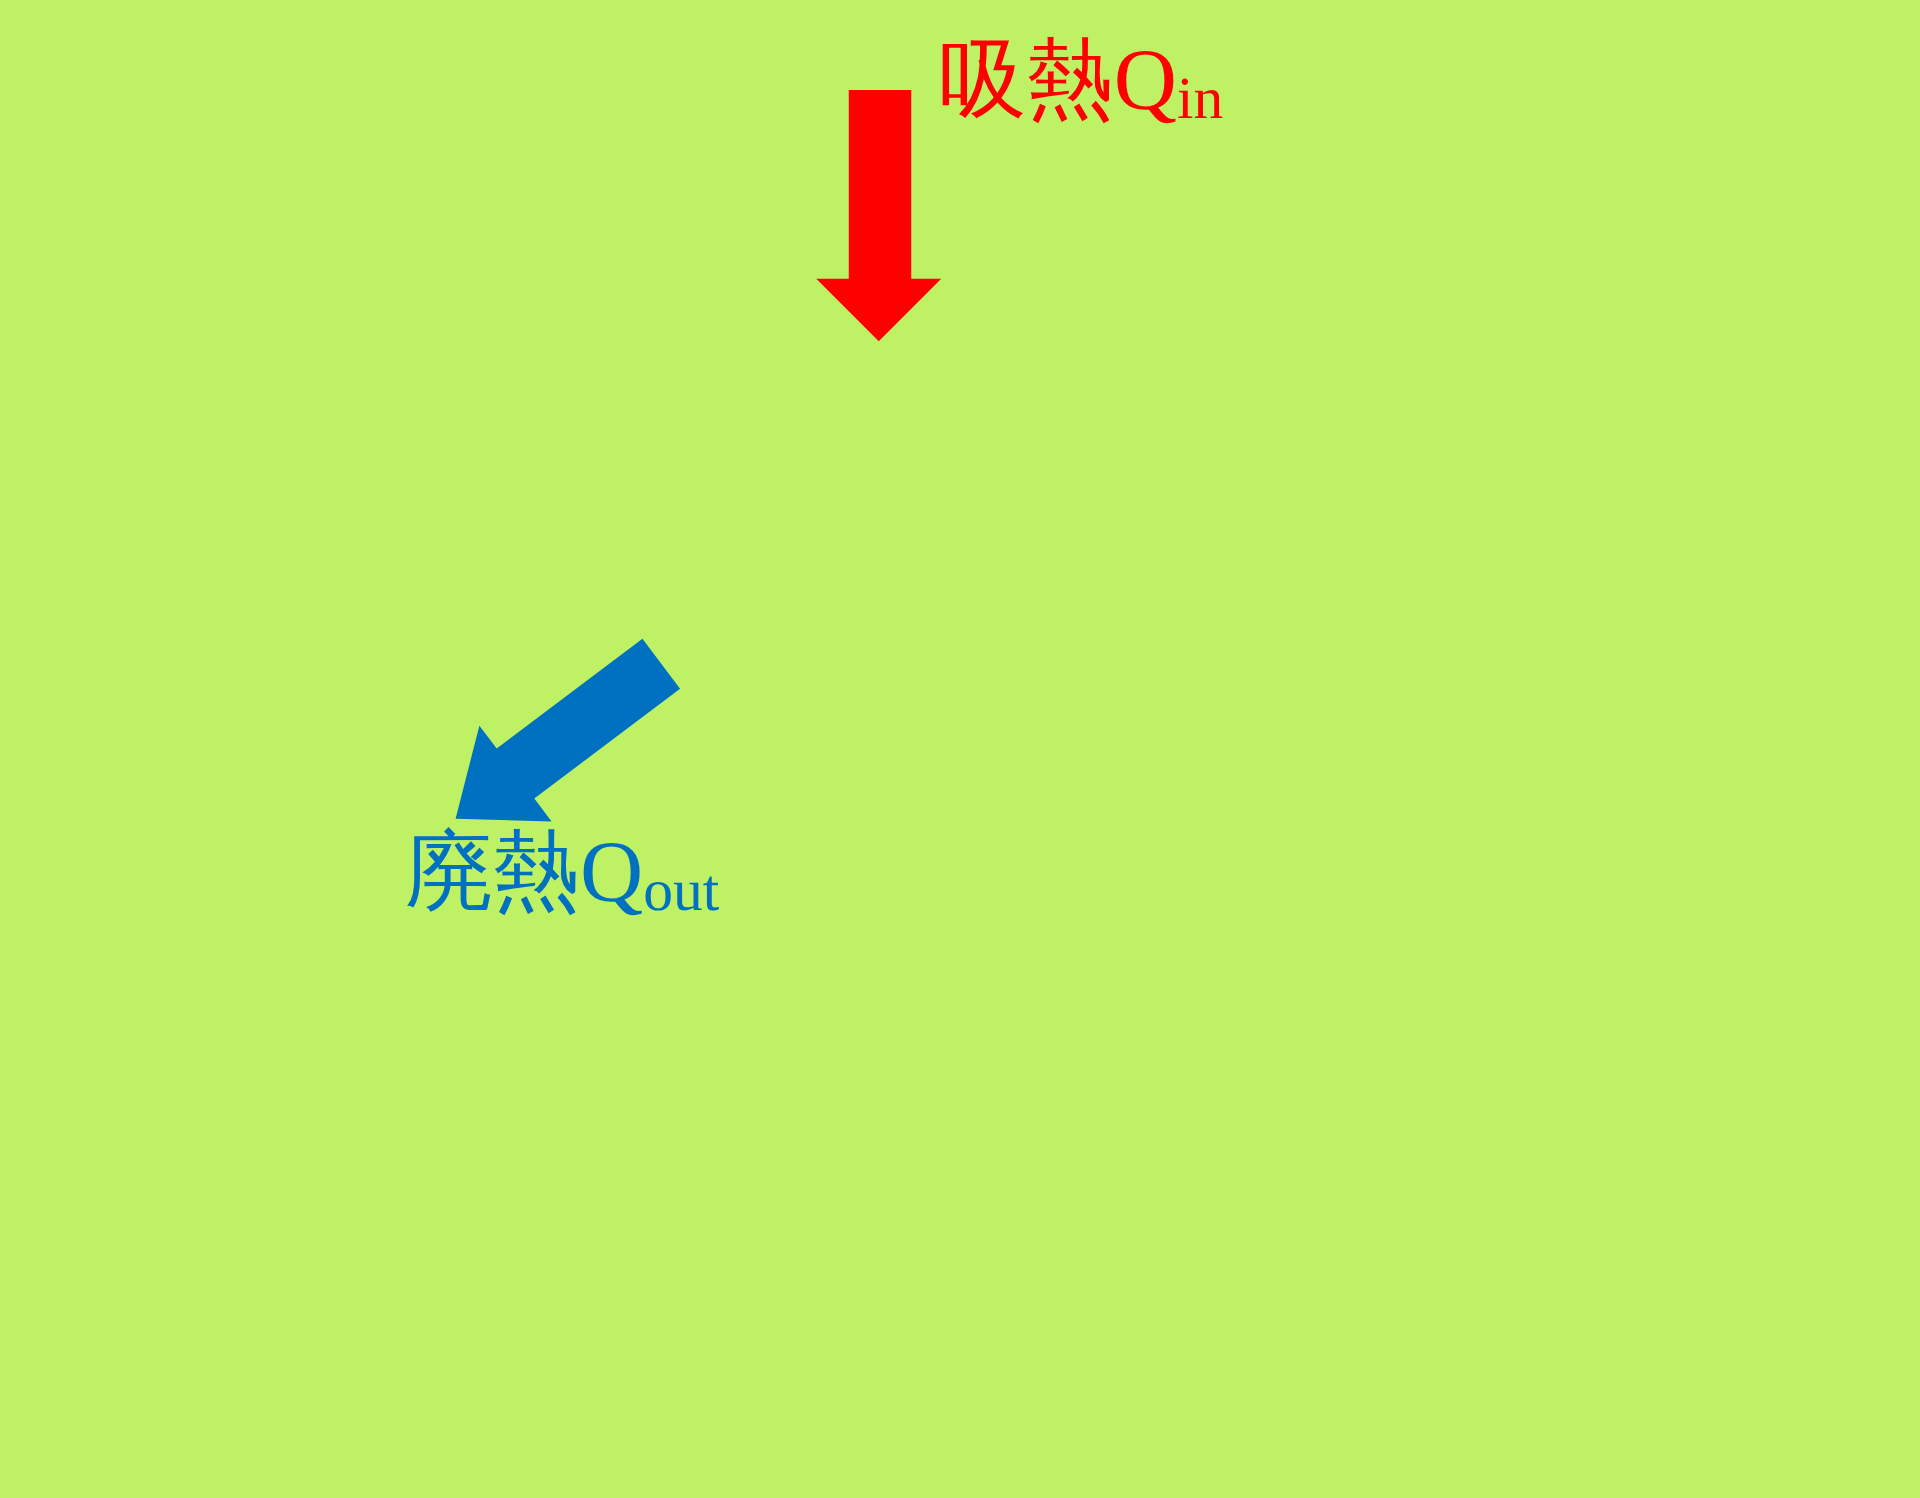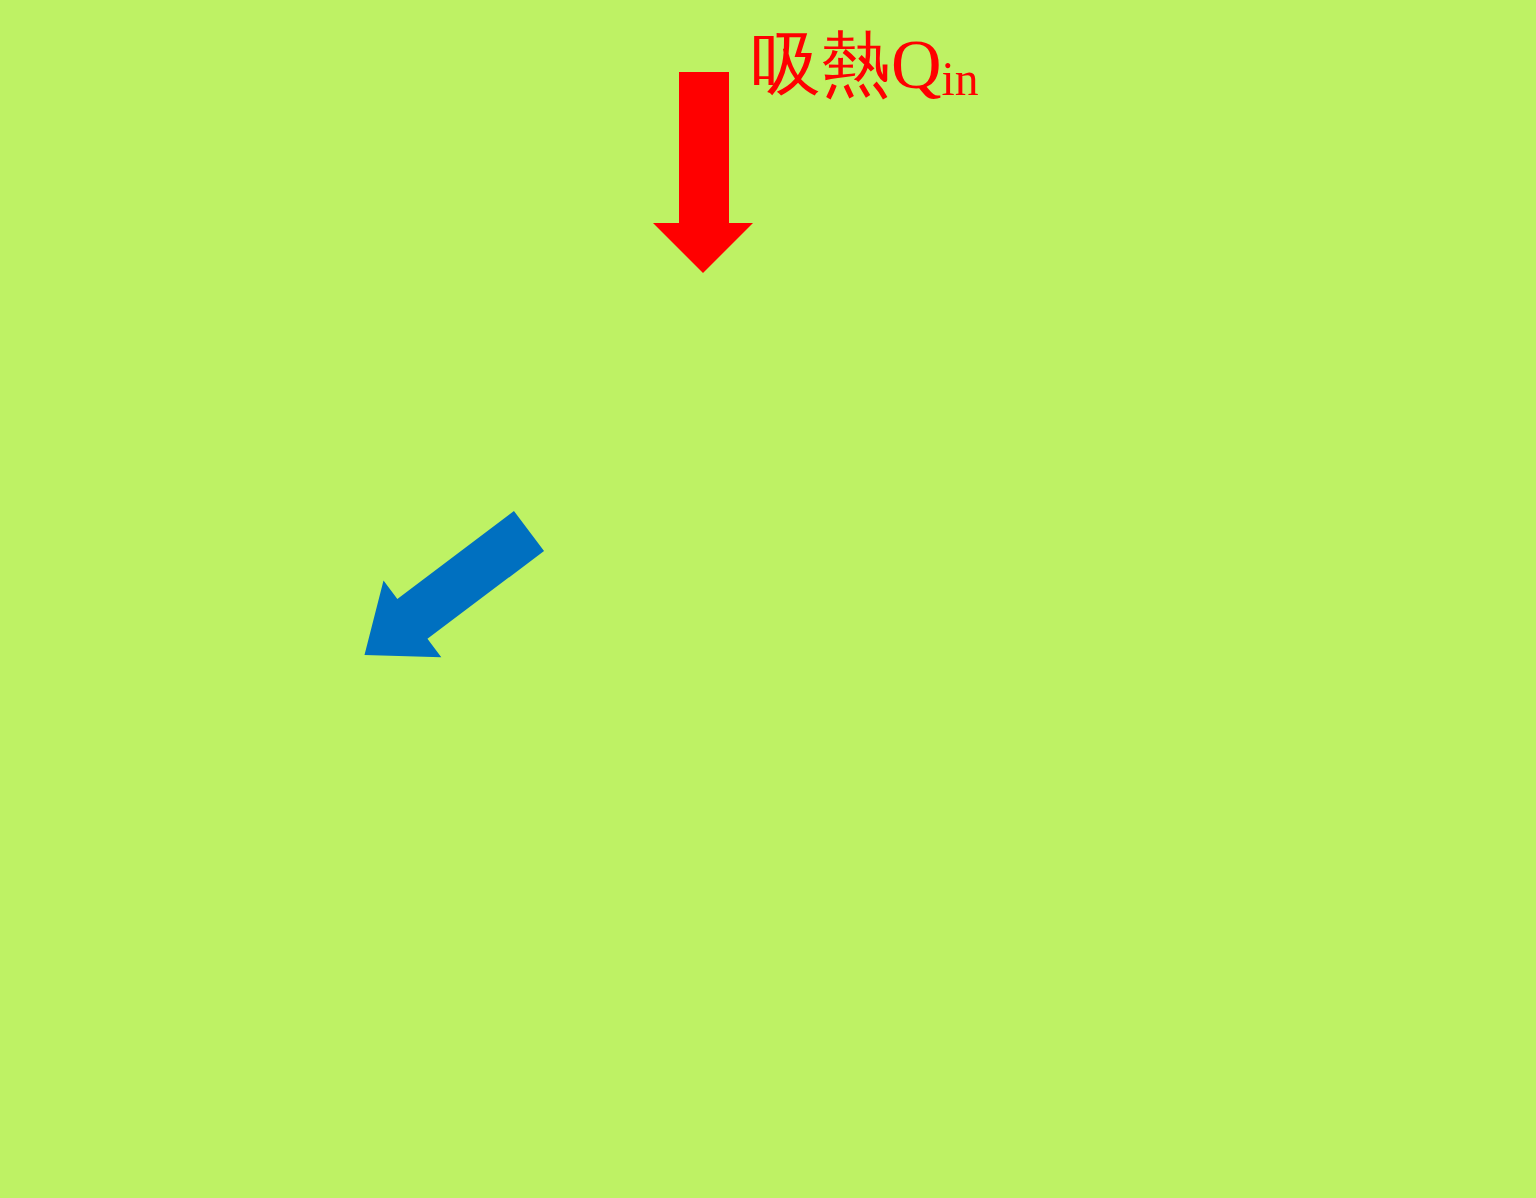--- a/index.html
+++ b/index.html
@@ -57,14 +57,17 @@
 
     <g transform="translate(529,531) rotate(143)">
       <polygon points="0,-25 146,-25 146,-48 206,0 146,48 146,25 0,25" fill="#0070C0"></polygon>
     </g>
   </svg>
 
   <div class="label" id="label-heat-in" style="color: rgb(255, 0, 0);">
     <span class="main">吸熱Q</span><span class="subscript">in</span>
   </div>
 
+  <div class="label" id="label-heat-out" style="color: rgb(0, 112, 192);">
+    <span class="main">廃熱Q</span><span class="subscript">out</span>
+  </div>
 
 </div>
 
 </body></html>

